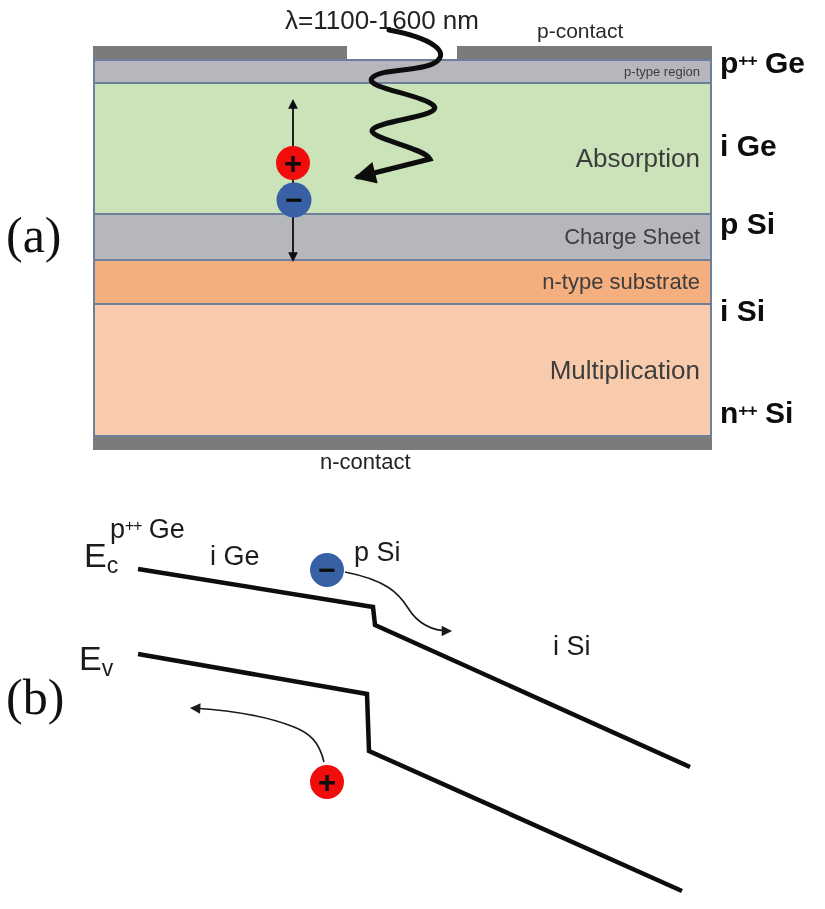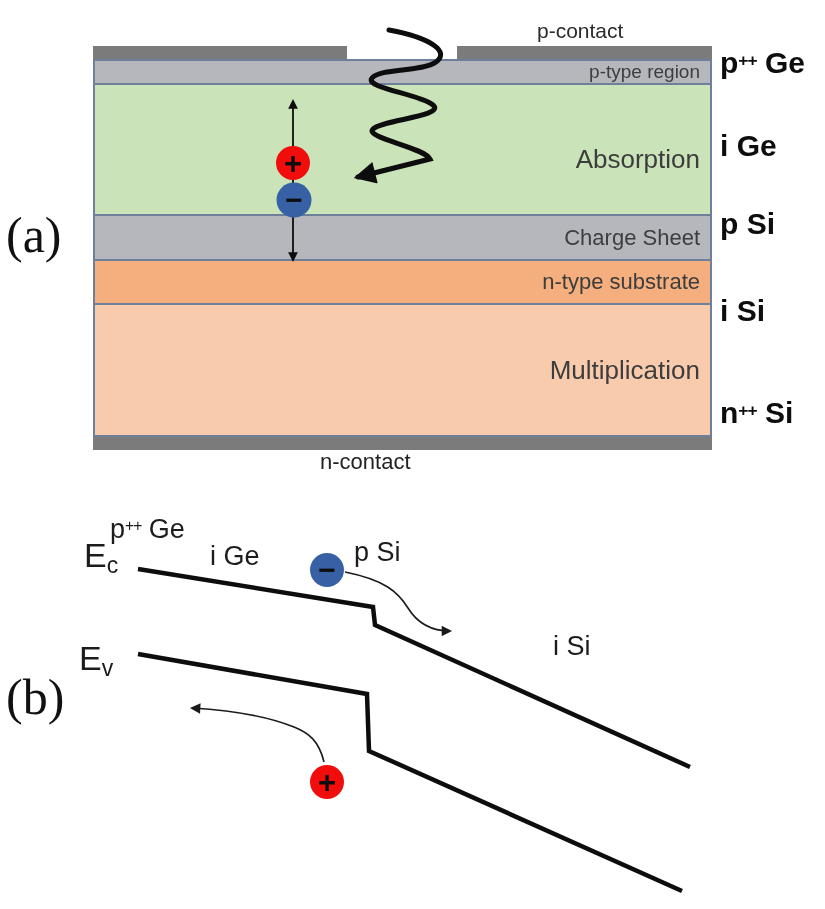--- a/index.html
+++ b/index.html
@@ -10,21 +10,21 @@
   .panel-letter{font-family:"Liberation Serif",serif;font-size:50px;color:#111;line-height:1;}
   
   .photon-label{font-size:26px;color:#222;}
   .contact-label{font-size:21px;color:#2b2b2b;}
   
   .stack{left:93px;top:59px;width:619px;height:378px;box-sizing:border-box;
          border:2px solid #6e7f9b;display:flex;flex-direction:column;}
   .layer{box-sizing:border-box;display:flex;align-items:center;justify-content:flex-end;
          padding-right:10px;color:#3d3d3d;border-bottom:2px solid #6e7f9b;}
   .layer:last-child{border-bottom:none;}
-  .layer-ptype{height:24px;background:#b5b7bc;font-size:19px;}
+  .layer-ptype{height:24px;background:#b5b7bc;font-size:13px;}
   .layer-abs{height:136px;background:#cbe3b8;font-size:26px;padding-top:20px;}
   .layer-charge{height:48px;background:#b5b7bc;font-size:22px;}
   .layer-mult{height:136px;background:#f8cbad;font-size:26px;}
   .layer-sub{height:46px;background:#f5ae7d;font-size:22px;}
   .contact-bar{background:#7b7b7b;}
   .n-contact{left:320px;top:449px;width:140px;font-size:22px;color:#222;}
   
   .mat-label{left:720px;font-weight:bold;font-size:30px;color:#0d0d0d;white-space:nowrap;}
   .msup{font-size:0.58em;position:relative;top:-0.42em;letter-spacing:-1px;}
   
@@ -35,20 +35,21 @@
   .carrier-glyph{font-family:"Liberation Sans",sans-serif;font-weight:bold;fill:#0d0d0d;
                  text-anchor:middle;}
 </style>
 </head>
 <body>
 
 <div class="stage">
 
   <div class="abs panel-letter" style="left:6px;top:210px;">(a)</div>
 
+  <div class="abs photon-label" style="left:285px;top:5px;">λ=1100-1600 nm</div>
 
   <div class="abs contact-label" style="left:537px;top:19px;">p-contact</div>
 
   <div class="abs contact-bar" style="left:93px;top:46px;width:254px;height:13px;"></div>
   <div class="abs contact-bar" style="left:457px;top:46px;width:255px;height:13px;"></div>
 
   <div class="abs stack">
     <div class="layer layer-ptype">
       <span>p-type region</span>
     </div>

